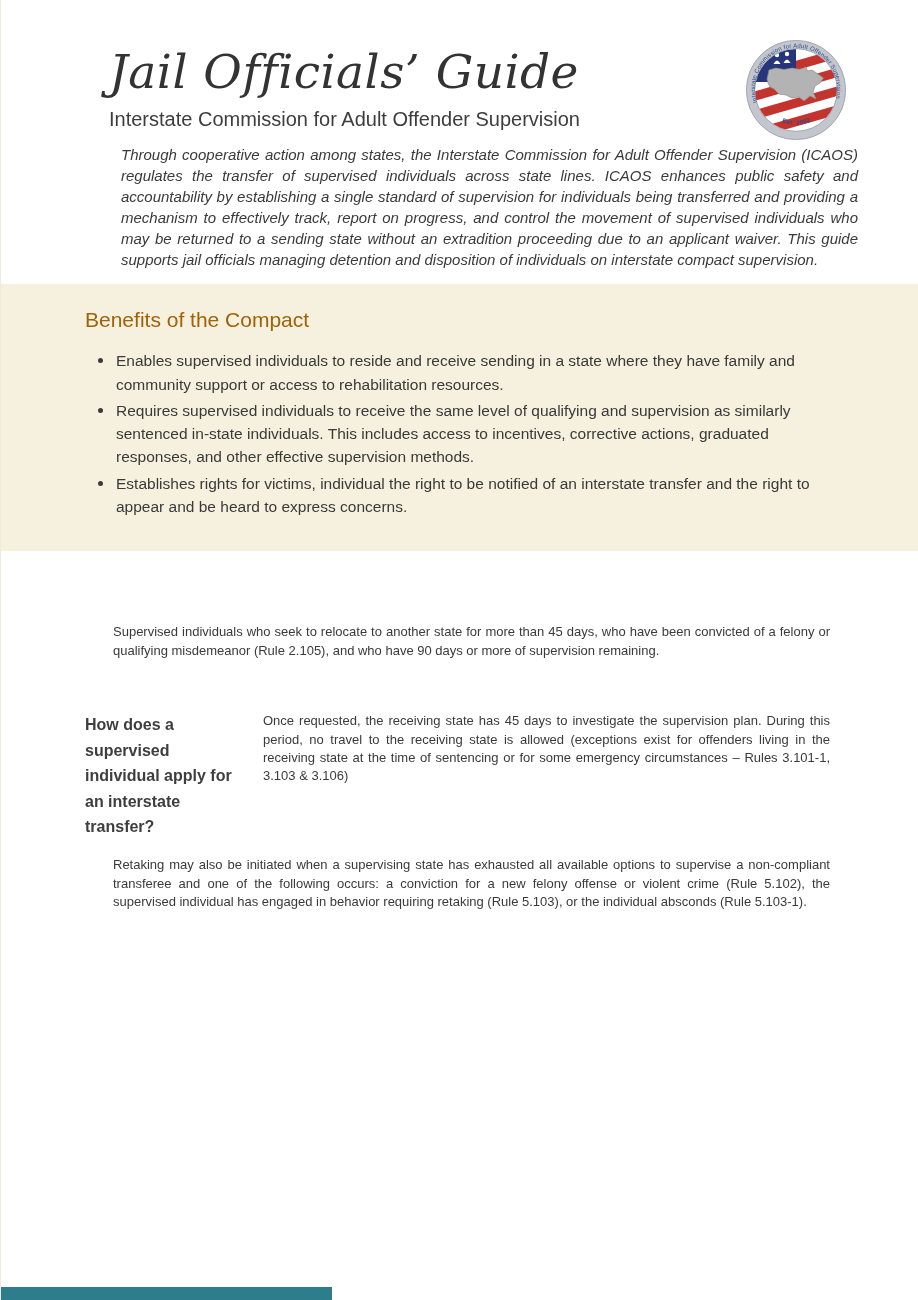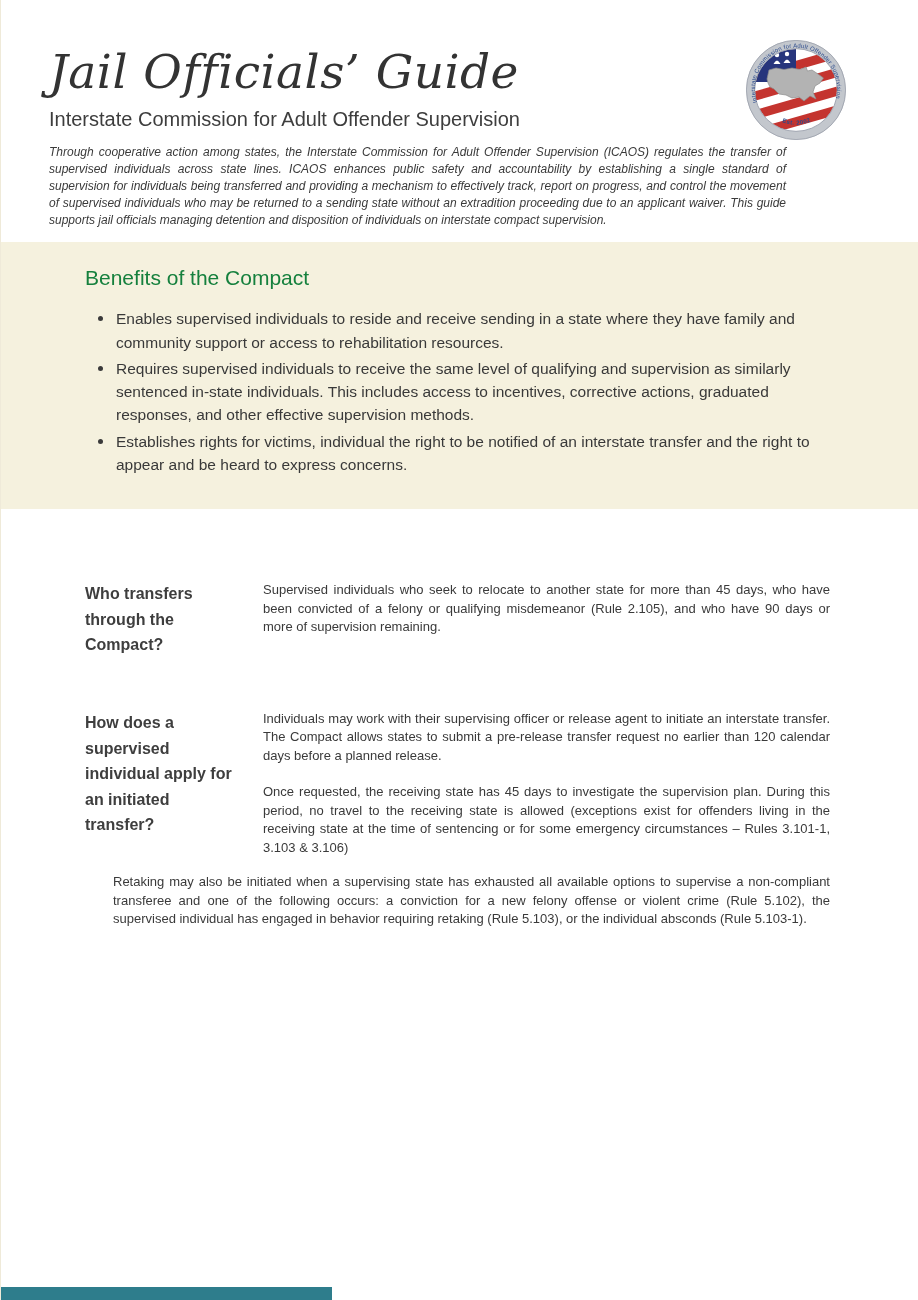--- a/index.html
+++ b/index.html
@@ -7,62 +7,63 @@
   body {
     width: 918px; height: 1300px;
     position: relative;
     overflow: hidden;
     font-family: "Liberation Sans", sans-serif;
     color: #3a3a3a;
     border-left: 1px solid #efead9;
   }
 
   
-  .page-header { padding: 44px 170px 0 48px; }
+  .page-header { padding: 44px 170px 0 108px; }
   .doc-title {
     font-family: "DejaVu Serif", serif;
     font-style: italic;
     font-weight: 500;
     font-size: 47px;
     line-height: 1.18;
     color: #333333;
     letter-spacing: 0.5px;
   }
   .doc-subtitle {
     margin-top: 9px;
     font-size: 20px;
     font-weight: 400;
     color: #3d3d3d;
   }
   .doc-intro {
     margin-top: 13px;
     width: 737px;
-    font-size: 12px;
+    font-size: 15px;
     line-height: 1.4;
     font-style: italic;
     text-align: justify;
     color: #3a3a3a;
+    margin-left: 12px;
   }
 
   
   .seal {
     position: absolute;
     top: 40px; right: 72px;
     width: 100px; height: 100px;
   }
 
   
   .benefits {
     margin-top: 14px;
     padding: 24px 106px 30px 84px;
   }
   .benefits h2 {
     font-size: 21px;
     font-weight: 400;
-    color: #15803d;
+    color: #a16207;
   }
   .benefits ul {
     margin-top: 17px;
     list-style: none;
     padding-left: 13px;
   }
   .benefits li {
     position: relative;
     padding-left: 18px;
     font-size: 15.5px;
@@ -165,30 +166,28 @@
   <ul>
     <li>Enables supervised individuals to reside and receive sending in a state where they have family and community support or access to rehabilitation resources.</li>
     <li>Requires supervised individuals to receive the same level of qualifying and supervision as similarly sentenced in-state individuals. This includes access to incentives, corrective actions, graduated responses, and other effective supervision methods.</li>
     <li>Establishes rights for victims, individual the right to be notified of an interstate transfer and the right to appear and be heard to express concerns.</li>
   </ul>
 </div>
 
 <div class="qa">
 
   <div class="qa-row gap-lg">
-    <div class="qa-q">Who transfers through the Compact?</div>
     <div class="qa-a">
       <p>Supervised individuals who seek to relocate to another state for more than 45 days, who have been convicted of a felony or qualifying misdemeanor (Rule 2.105), and who have 90 days or more of supervision remaining.</p>
     </div>
   </div>
 
   <div class="qa-row gap-sm">
-    <div class="qa-q">How does a supervised individual apply for an initiated transfer?</div>
+    <div class="qa-q">How does a supervised individual apply for an interstate transfer?</div>
     <div class="qa-a">
-      <p>Individuals may work with their supervising officer or release agent to initiate an interstate transfer. The Compact allows states to submit a pre-release transfer request no earlier than 120 calendar days before a planned release.</p>
       <p>Once requested, the receiving state has 45 days to investigate the supervision plan. During this period, no travel to the receiving state is allowed (exceptions exist for offenders living in the receiving state at the time of sentencing or for some emergency circumstances – Rules 3.101-1, 3.103 &amp; 3.106)</p>
     </div>
   </div>
 
   <div class="qa-row">
     <div class="qa-a">
       <p>Retaking may also be initiated when a supervising state has exhausted all available options to supervise a non-compliant transferee and one of the following occurs: a conviction for a new felony offense or violent crime (Rule 5.102), the supervised individual has engaged in behavior requiring retaking (Rule 5.103), or the individual absconds (Rule 5.103-1).</p>
     </div>
   </div>
 

